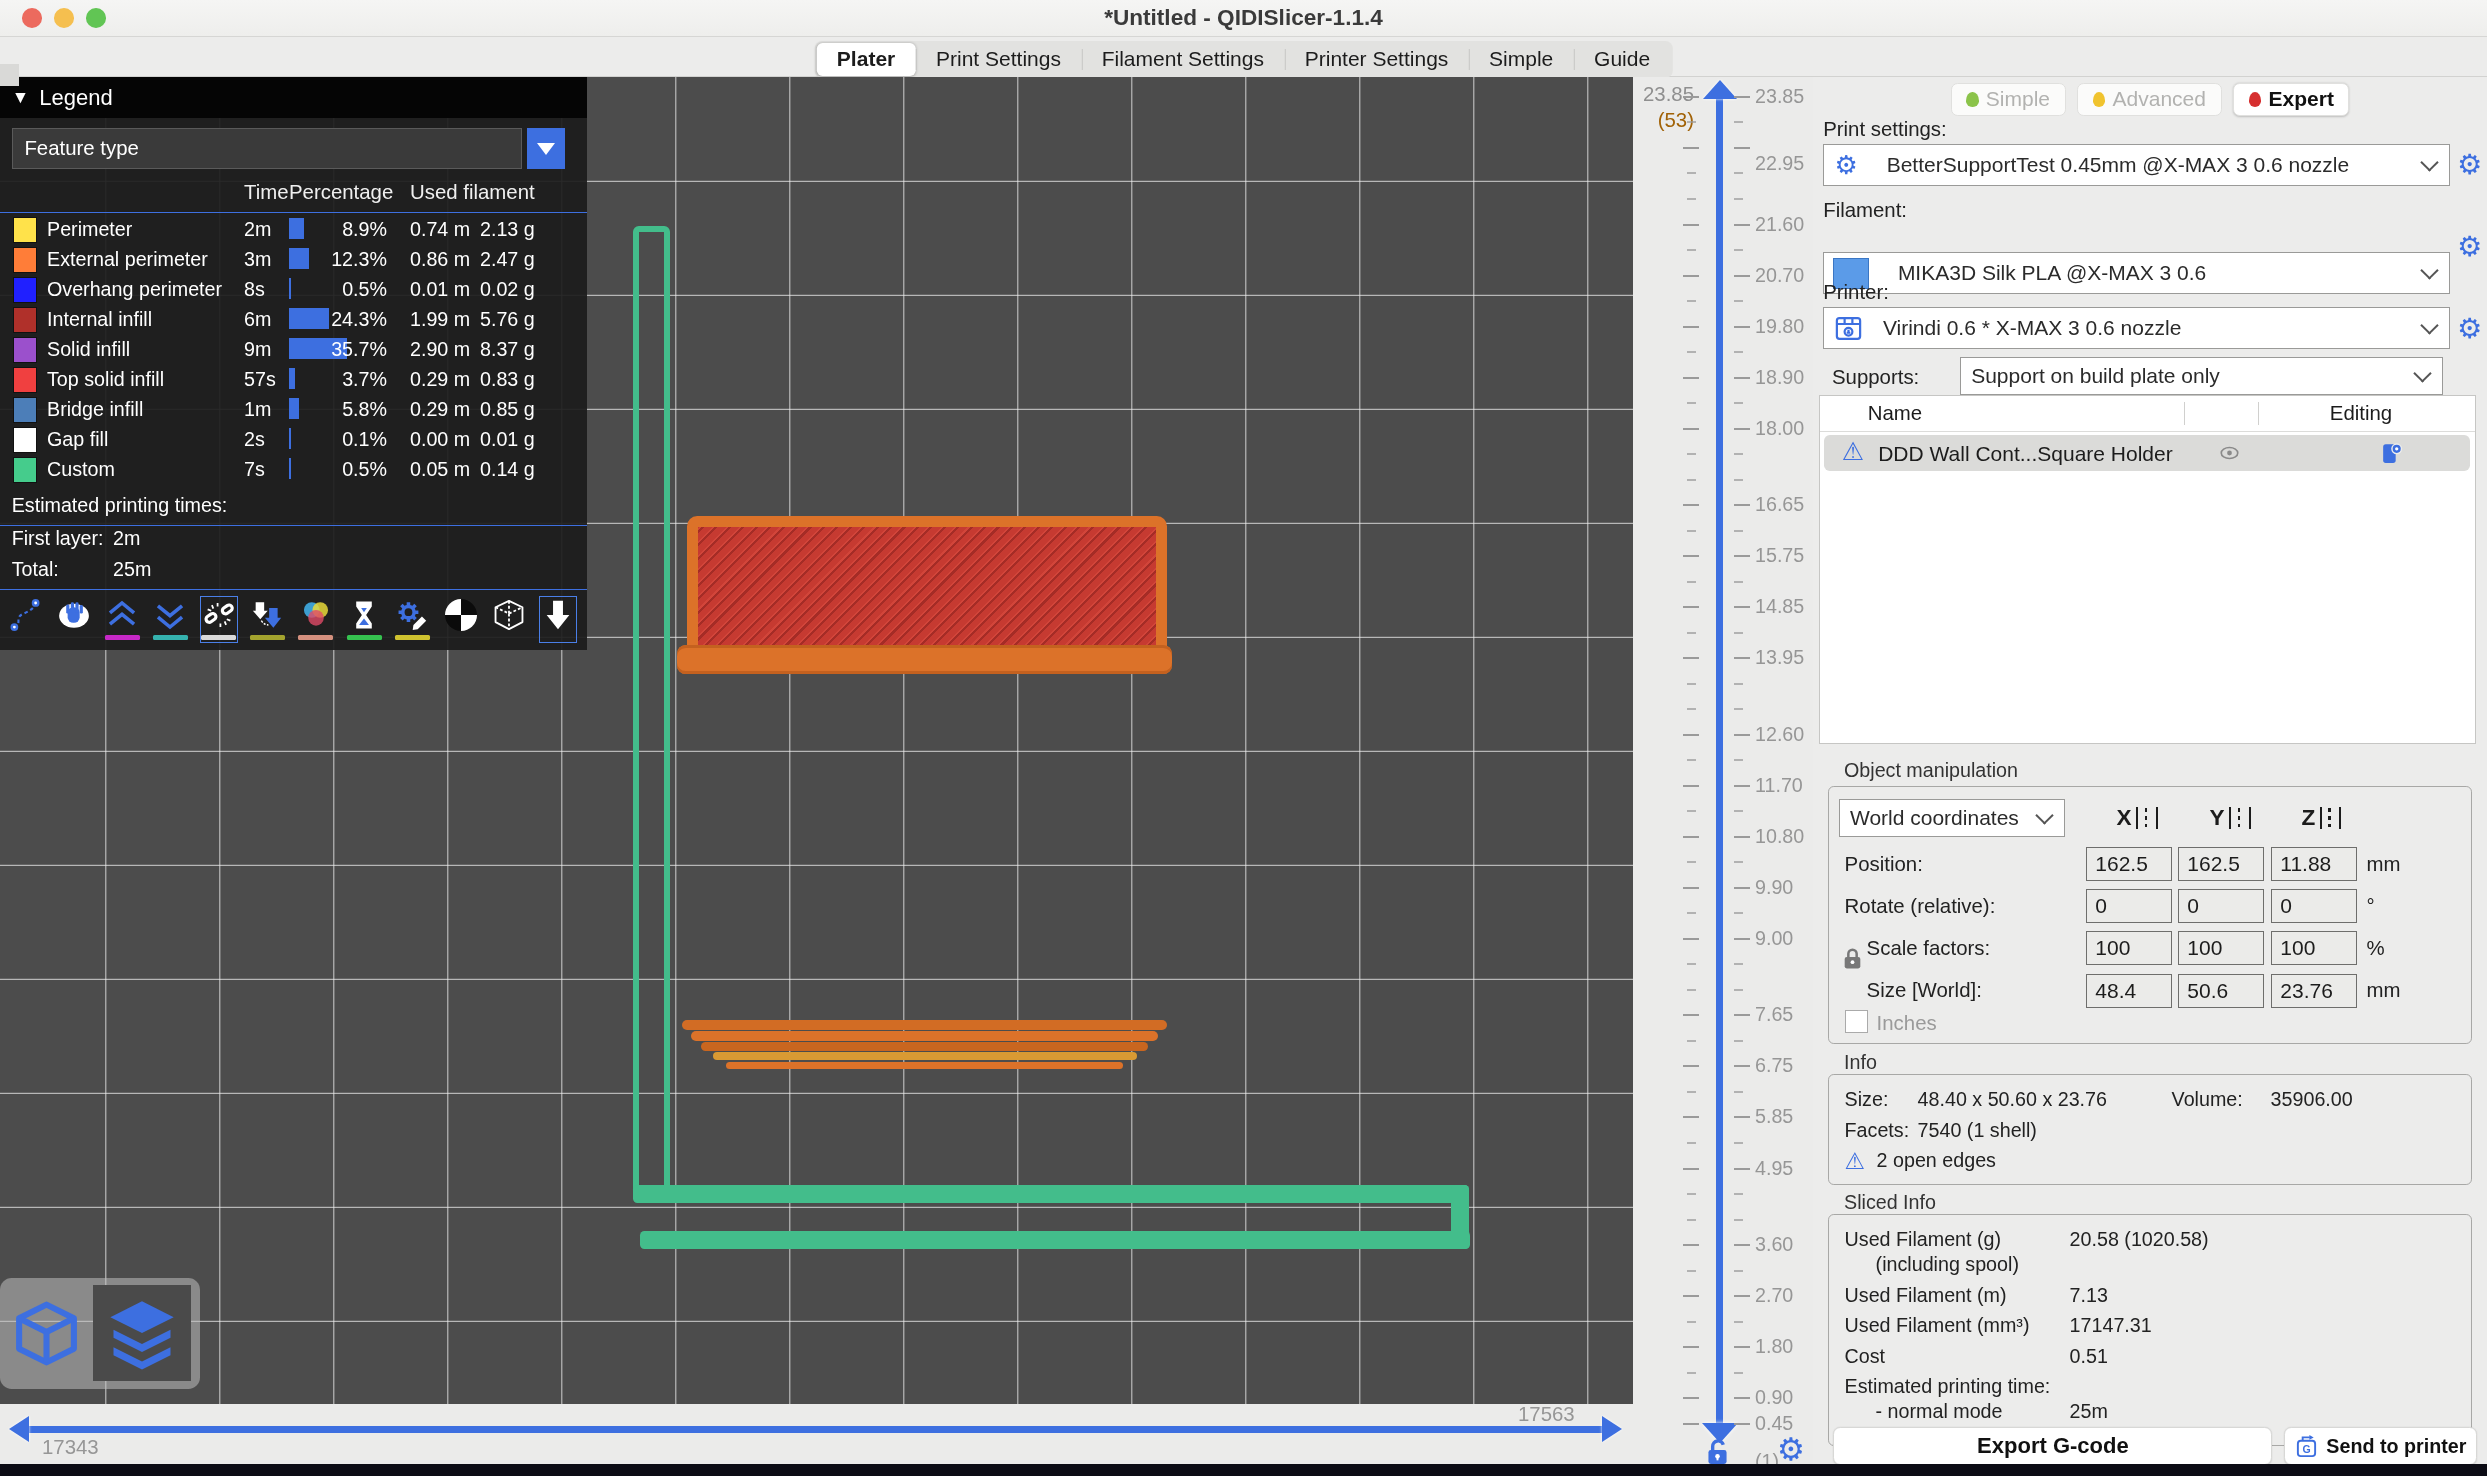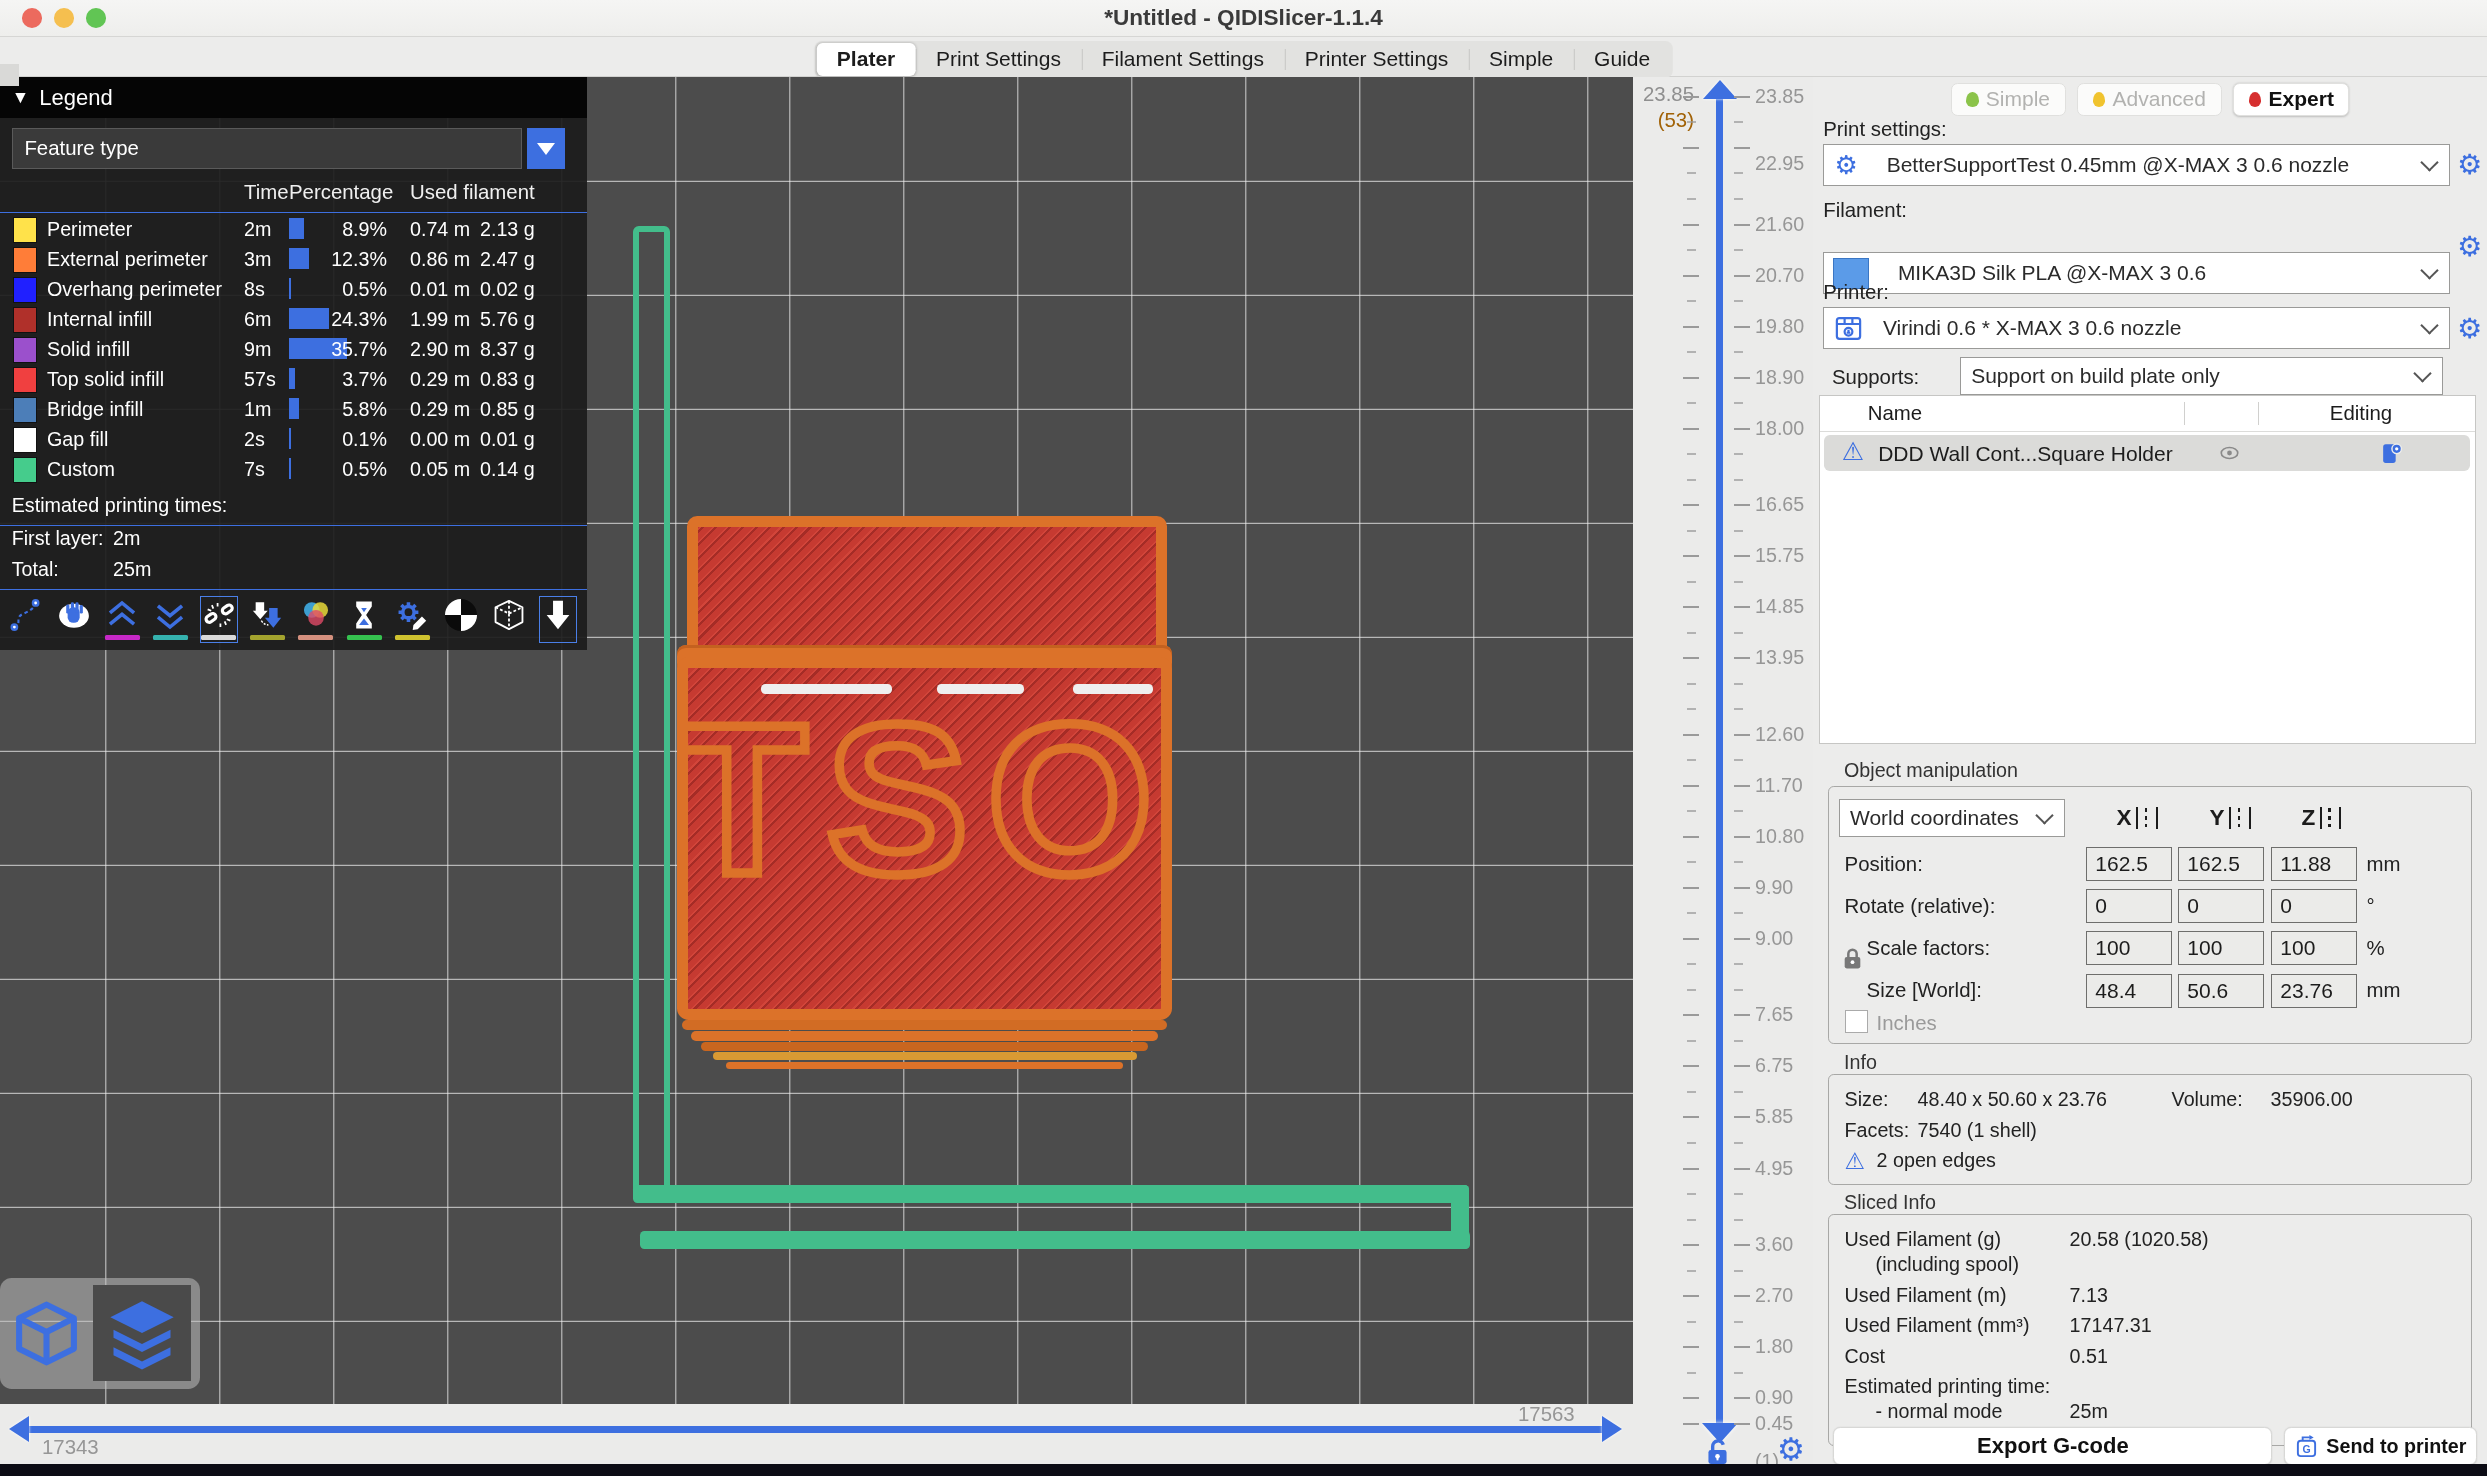--- a/index.html
+++ b/index.html
@@ -189,26 +189,20 @@
 
   <div id="viewport">
 
     <div id="green-vrect"></div>
     <div class="green" style="left:633px;top:1108px;width:836px;height:18px;"></div>
     <div class="green" style="left:1451px;top:1108px;width:18px;height:64px;"></div>
     <div class="green" style="left:640px;top:1154px;width:830px;height:18px;"></div>
 
     <div id="obj-top" class="hatch"></div>
     <div id="obj-band"></div>
-    <div id="obj-mid" class="hatch">
-      <div id="tso">TSO</div>
-      <div class="gapfill" style="left:73px;top:16px;width:131px;"></div>
-      <div class="gapfill" style="left:249px;top:16px;width:87px;"></div>
-      <div class="gapfill" style="left:385px;top:16px;width:80px;"></div>
-    </div>
     <div class="obj-stack" style="left:682px;top:943px;width:485px;height:10.2px;background:#D26C24;"></div>
     <div class="obj-stack" style="left:691px;top:954px;width:467px;height:9.5px;background:#DC7229;"></div>
     <div class="obj-stack" style="left:701px;top:965px;width:447px;height:8.7px;background:#C9661F;"></div>
     <div class="obj-stack" style="left:713px;top:975px;width:424px;height:8px;background:#D99A33;"></div>
     <div class="obj-stack" style="left:726px;top:985px;width:397px;height:7.3px;background:#DC7229;"></div>
 
     <div id="legend">
       <div id="legend-header">
         <span class="tri">▼</span>
         <span>Legend</span>

